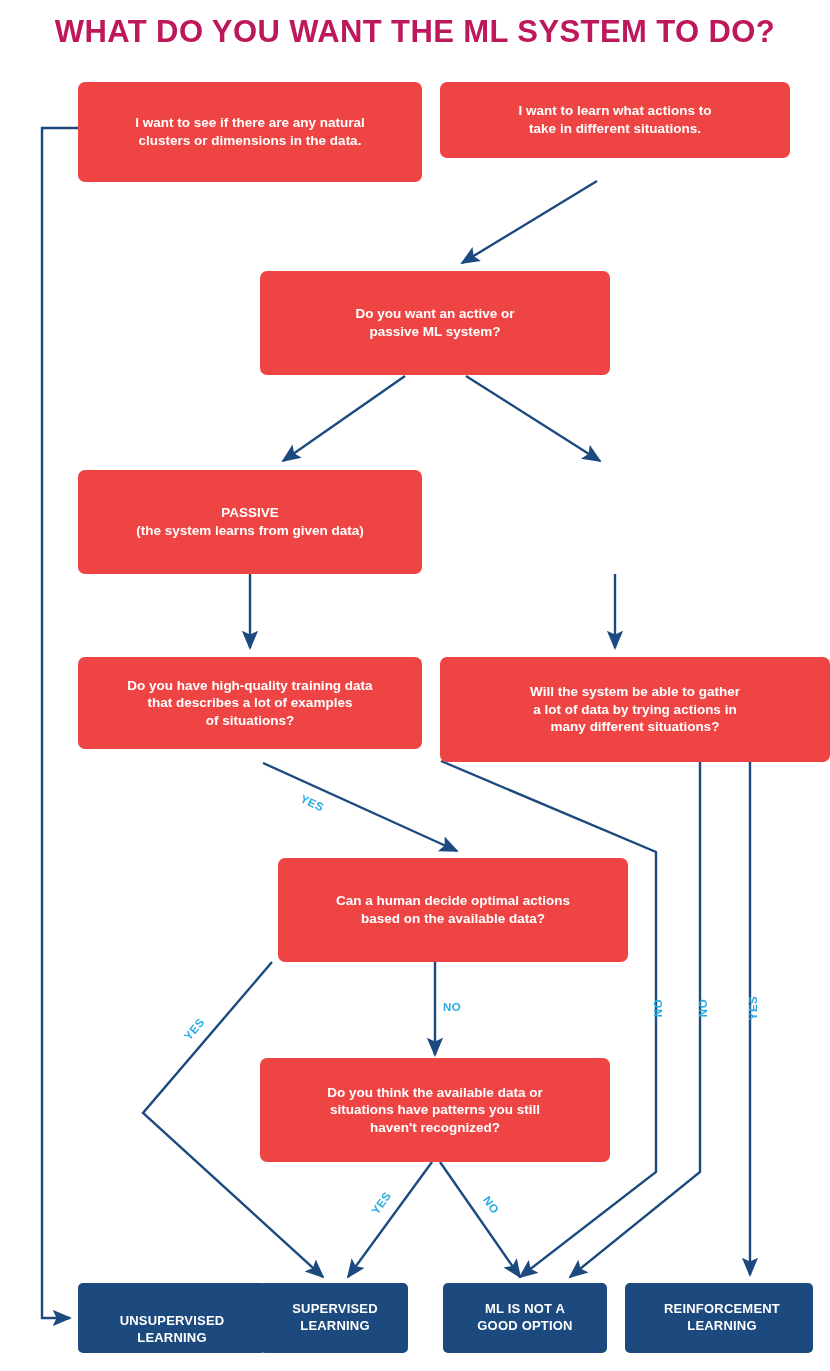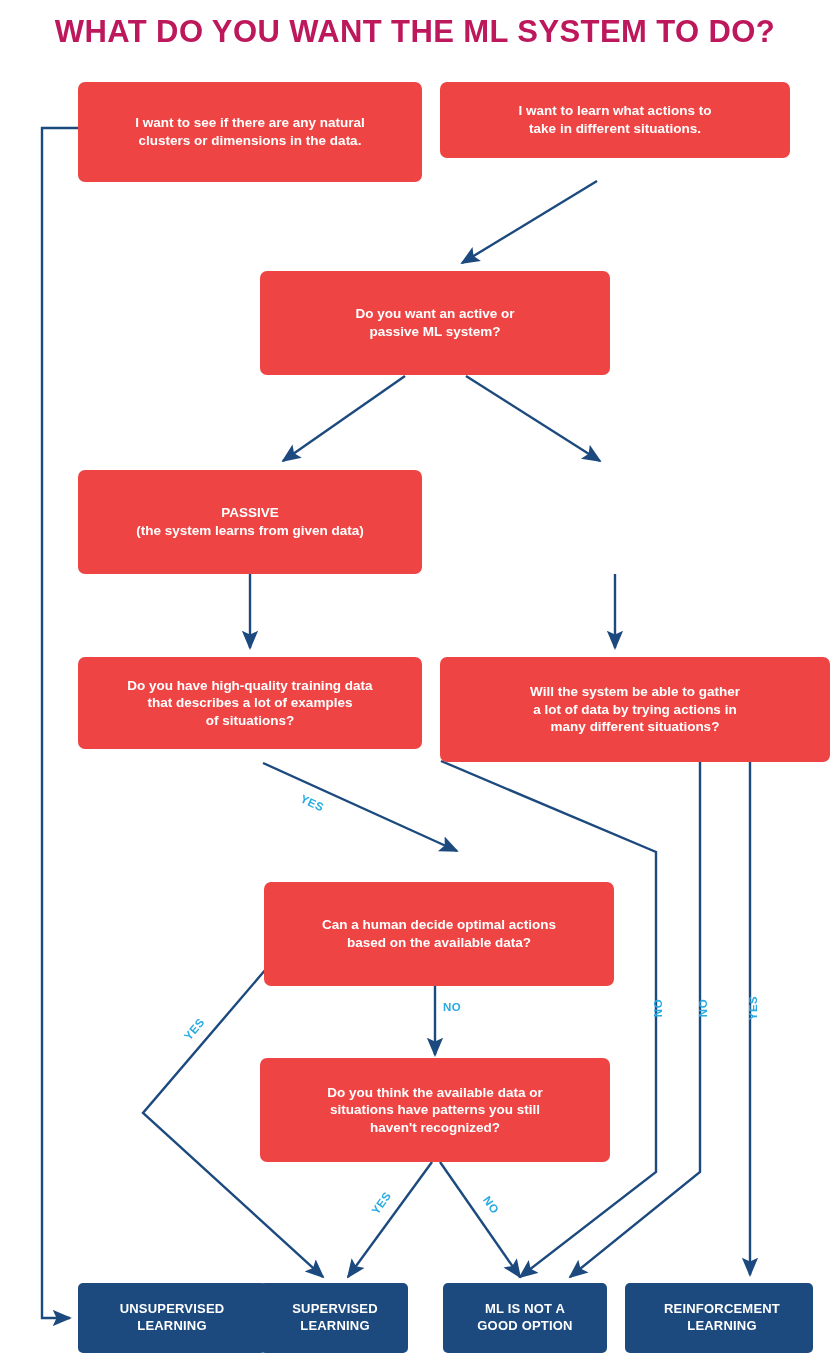--- a/index.html
+++ b/index.html
@@ -148,32 +148,32 @@
 that describes a lot of examples
 of situations?</span>
   </div>
 
   <div class="node q" style="left:440px; top:657px; width:390px; height:105px;">
     <span class="txt">Will the system be able to gather
 a lot of data by trying actions in
 many different situations?</span>
   </div>
 
-  <div class="node q" style="left:264px; top:858px; width:350px; height:104px;margin-top:24px;">
+  <div class="node q" style="left:278px; top:858px; width:350px; height:104px;">
     <span class="txt">Can a human decide optimal actions
 based on the available data?</span>
   </div>
 
   <div class="node q" style="left:260px; top:1058px; width:350px; height:104px;">
     <span class="txt">Do you think the available data or
 situations have patterns you still
 haven't recognized?</span>
   </div>
 
-  <div class="node result" style="left:78px; top:1283px; width:188px; height:70px;">
+  <div class="node result" style="left:78px; top:1283px; width:188px; height:70px;align-items:flex-end;">
     <span class="txt">UNSUPERVISED
 LEARNING</span>
   </div>
 
   <div class="node result" style="left:260px; top:1283px; width:148px; height:70px;padding-left:12px;">
     <span class="txt">SUPERVISED
 LEARNING</span>
   </div>
 
   <div class="node result" style="left:443px; top:1283px; width:164px; height:70px;text-align:center;">

